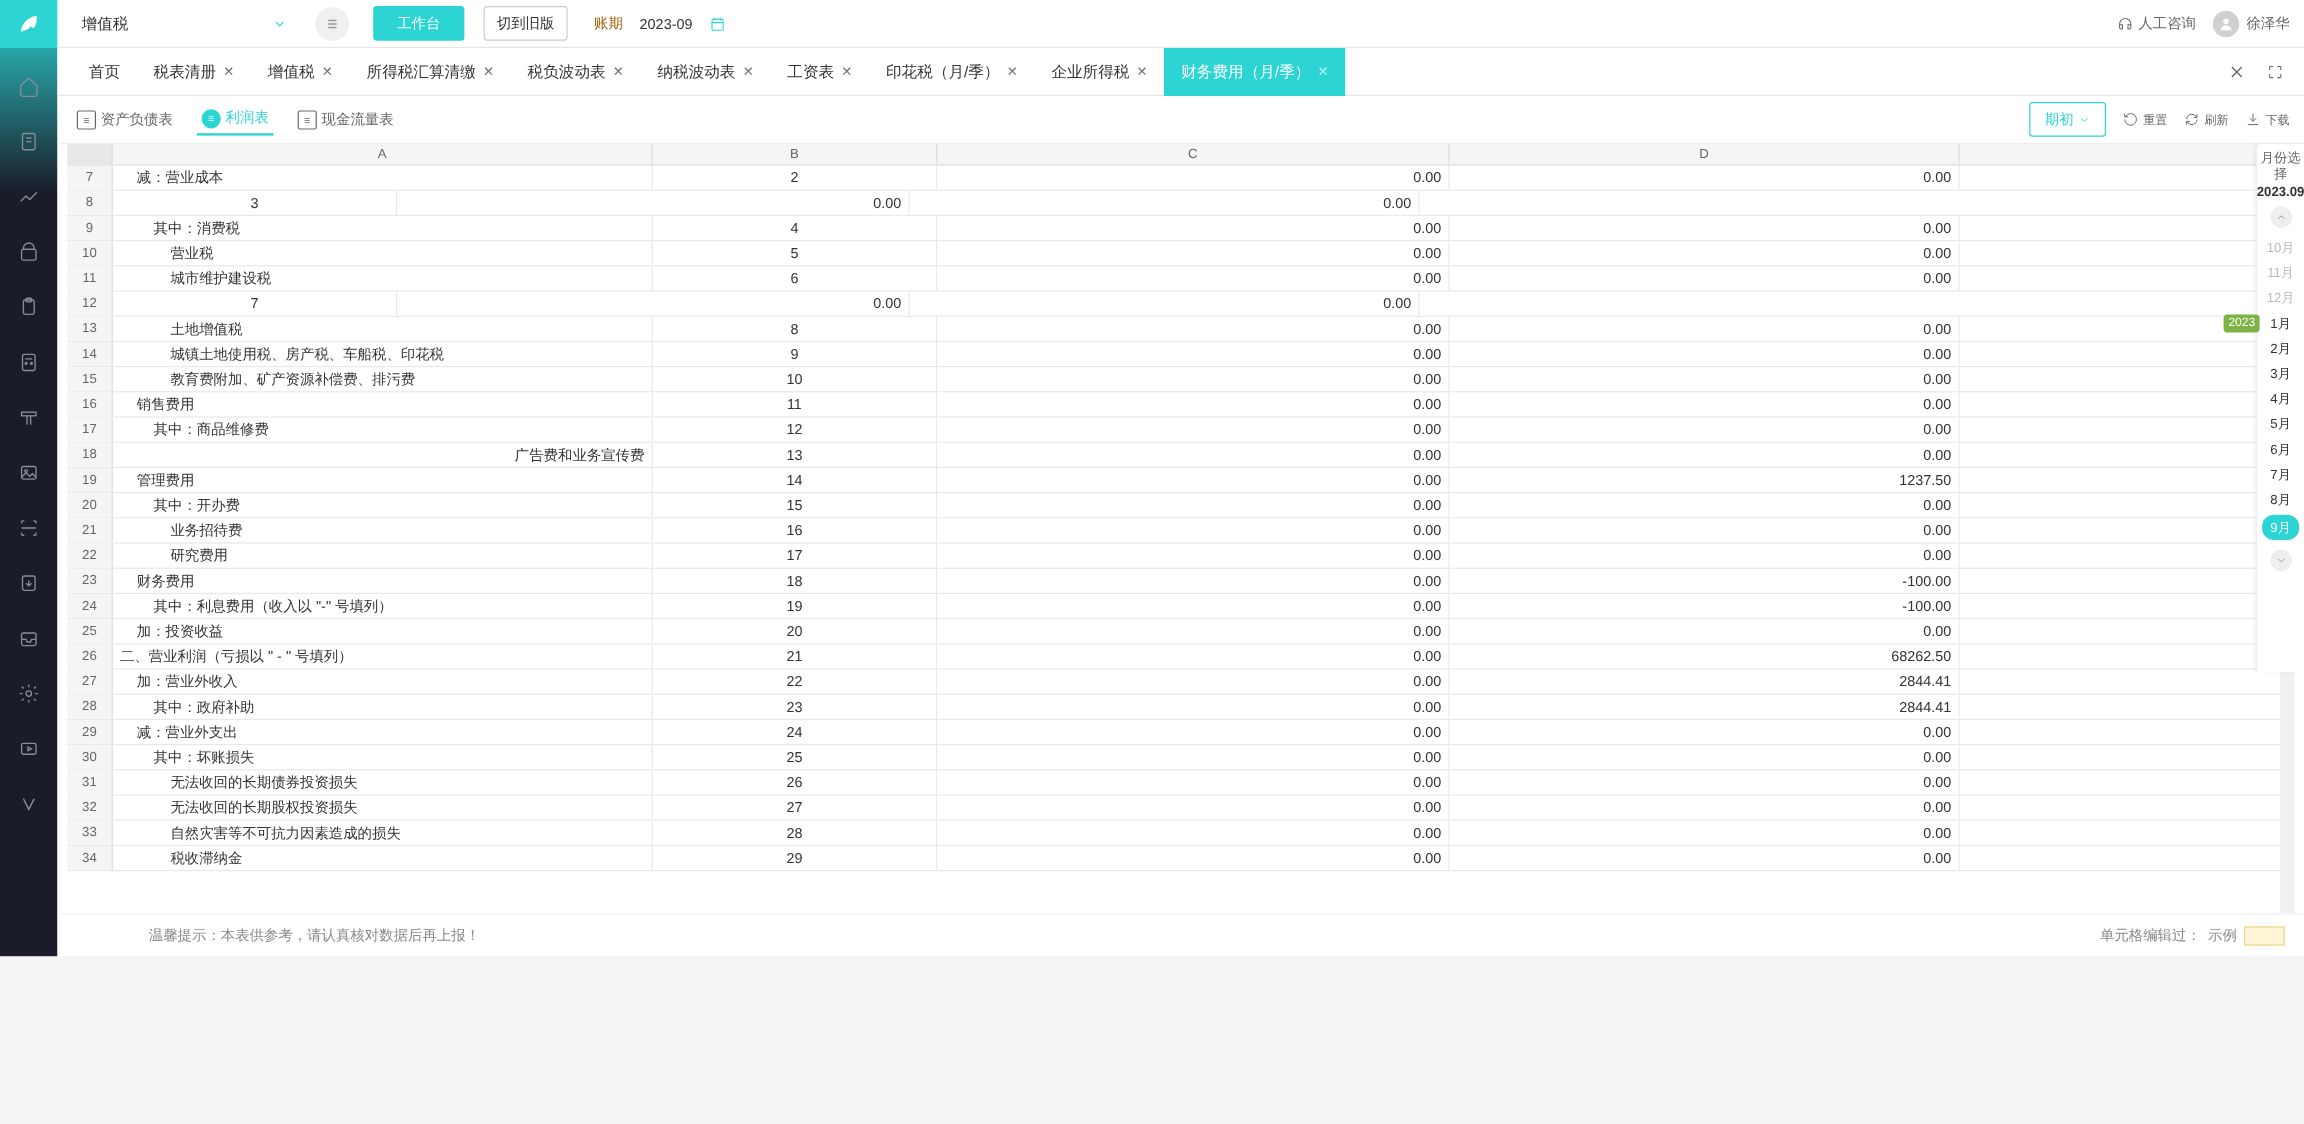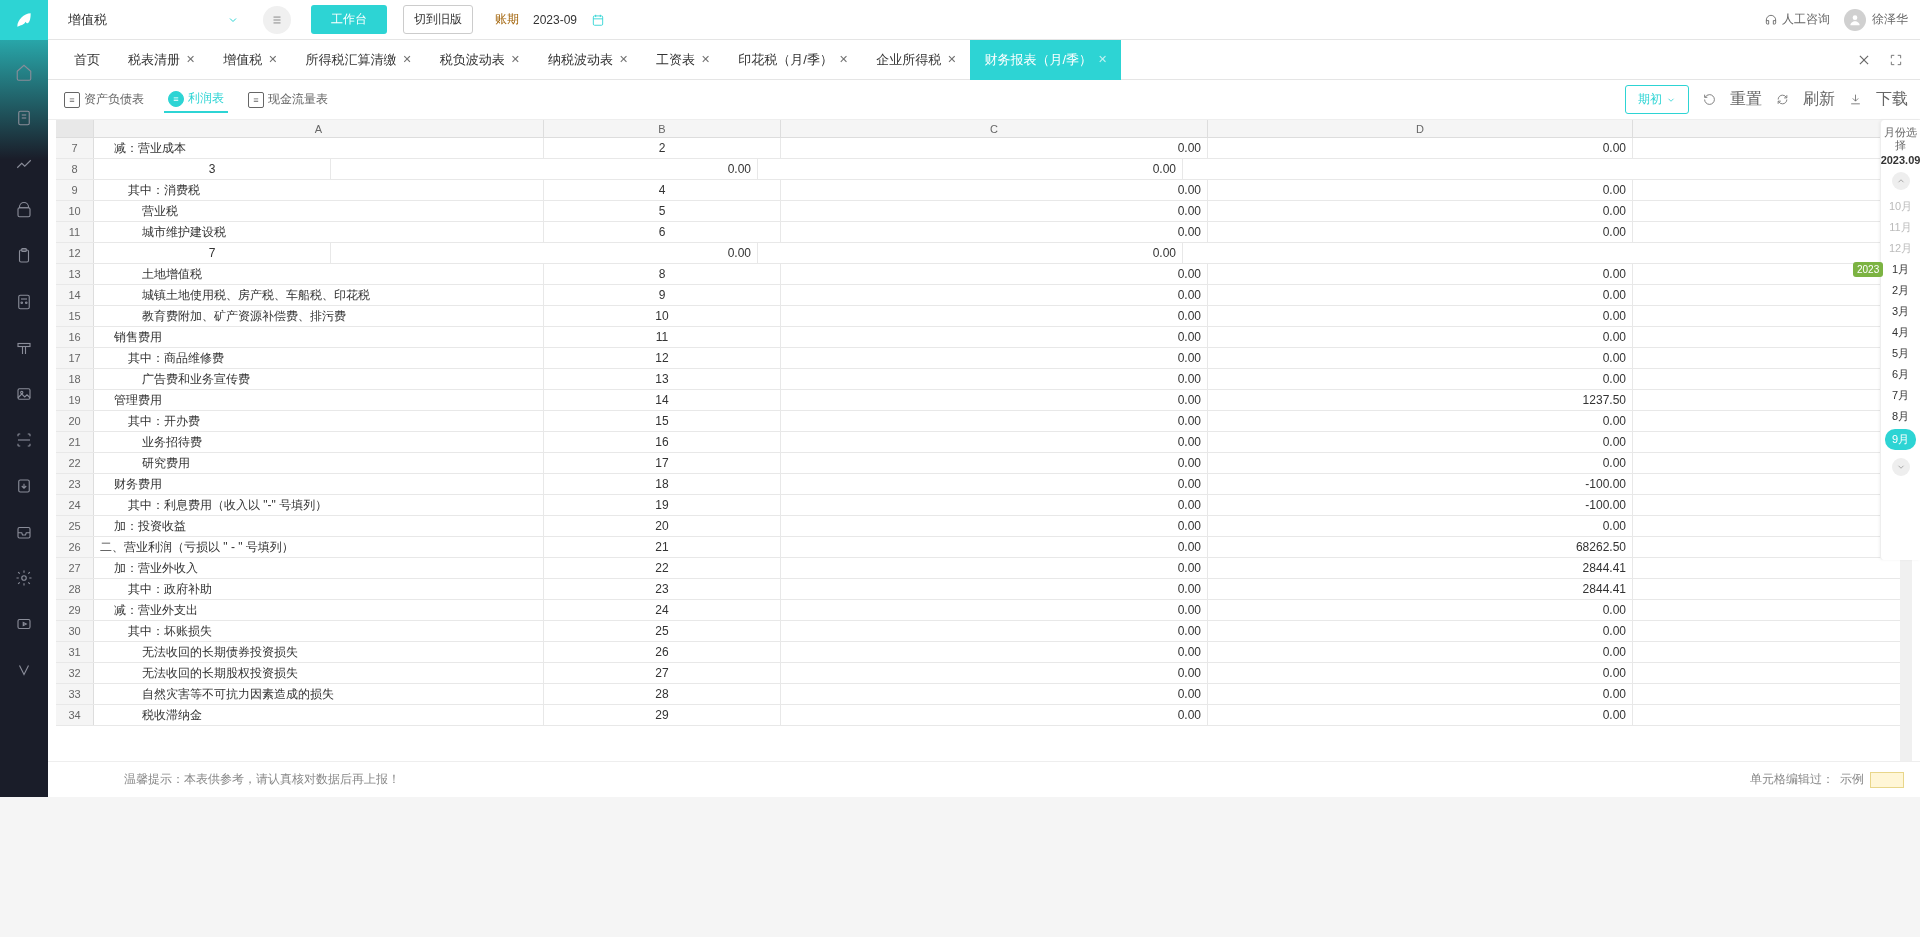--- a/index.html
+++ b/index.html
@@ -31,21 +31,21 @@
 .tab-close { font-size: 11px; color: inherit; opacity: 0.7; cursor: pointer; }
 .tabs-right { margin-left: auto; display: flex; gap: 8px; }
 .tabs-right-btn { width: 24px; height: 24px; display: flex; align-items: center; justify-content: center; cursor: pointer; color: #666; }
 .sub-tabs-bar { height: 40px; background: #fff; display: flex; align-items: center; padding: 0 12px; gap: 16px; border-bottom: 1px solid #eee; }
 .sub-tab { display: flex; align-items: center; gap: 4px; font-size: 12px; color: #666; cursor: pointer; padding: 4px 4px; }
 .sub-tab.active { color: #2dd4d4; border-bottom: 2px solid #2dd4d4; }
 .sub-tab-icon { width: 16px; height: 16px; border: 1px solid currentColor; border-radius: 2px; display: flex; align-items: center; justify-content: center; font-size: 9px; }
 .sub-tab.active .sub-tab-icon { background: #2dd4d4; color: #fff; border-color: #2dd4d4; border-radius: 50%; }
 .sub-right { margin-left: auto; display: flex; align-items: center; gap: 14px; }
 .btn-period-init { border: 1px solid #2dd4d4; color: #2dd4d4; background: #fff; padding: 5px 12px; border-radius: 3px; font-size: 12px; cursor: pointer; display: flex; align-items: center; gap: 4px; }
-.action-link { display: flex; align-items: center; gap: 14px; color: #666; font-size: 16px; cursor: pointer; }
+.action-link { display: flex; align-items: center; gap: 4px; color: #666; font-size: 10px; cursor: pointer; }
 .sheet-area { flex: 1; position: relative; overflow: hidden; background: #fff; padding: 0 8px; }
 .sheet { display: flex; height: 100%; }
 .sheet-content { flex: 1; overflow: hidden; position: relative; }
 .col-headers { display: flex; height: 18px; background: #f5f5f5; border-bottom: 1px solid #ddd; }
 .corner { width: 38px; background: #e8e8e8; border-right: 1px solid #ddd; }
 .col-h { border-right: 1px solid #ddd; text-align: center; font-size: 11px; color: #666; line-height: 18px; }
 .col-A { width: 450px; }
 .col-B { width: 237px; }
 .col-C { width: 427px; }
 .col-D { width: 425px; }
@@ -246,21 +246,21 @@
         </div>
         <div class="tab">
           <span>印花税（月/季）</span>
           <span class="tab-close">✕</span>
         </div>
         <div class="tab">
           <span>企业所得税</span>
           <span class="tab-close">✕</span>
         </div>
         <div class="tab active">
-          <span>财务报表（月/季）</span>
+          <span>财务费用（月/季）</span>
           <span class="tab-close">✕</span>
         </div>
         <div class="tabs-right">
         <div class="tabs-right-btn">
           <svg width="14" height="14" viewBox="0 0 24 24">
               <line x1="5" y1="5" x2="19" y2="19" stroke="#666" stroke-width="2"></line>
               <line x1="19" y1="5" x2="5" y2="19" stroke="#666" stroke-width="2"></line>
             </svg>
         </div>
         <div class="tabs-right-btn">
@@ -393,21 +393,21 @@
               </div>
               <div class="row">
                 <div class="row-h">17</div>
                 <div class="cell colA" style="padding-left: 34px;">其中：商品维修费</div>
                 <div class="cell colB">12</div>
                 <div class="cell colC">0.00</div>
                 <div class="cell colD">0.00</div>
               </div>
               <div class="row">
                 <div class="row-h">18</div>
-                <div class="cell colA" style="padding-left: 48px;">广告费和业务宣传费</div>
+                <div class="cell colA" style="padding-left: 48px; text-align: right;">广告费和业务宣传费</div>
                 <div class="cell colB">13</div>
                 <div class="cell colC">0.00</div>
                 <div class="cell colD">0.00</div>
               </div>
               <div class="row">
                 <div class="row-h">19</div>
                 <div class="cell colA" style="padding-left: 20px;">管理费用</div>
                 <div class="cell colB">14</div>
                 <div class="cell colC">0.00</div>
                 <div class="cell colD">1237.50</div>

